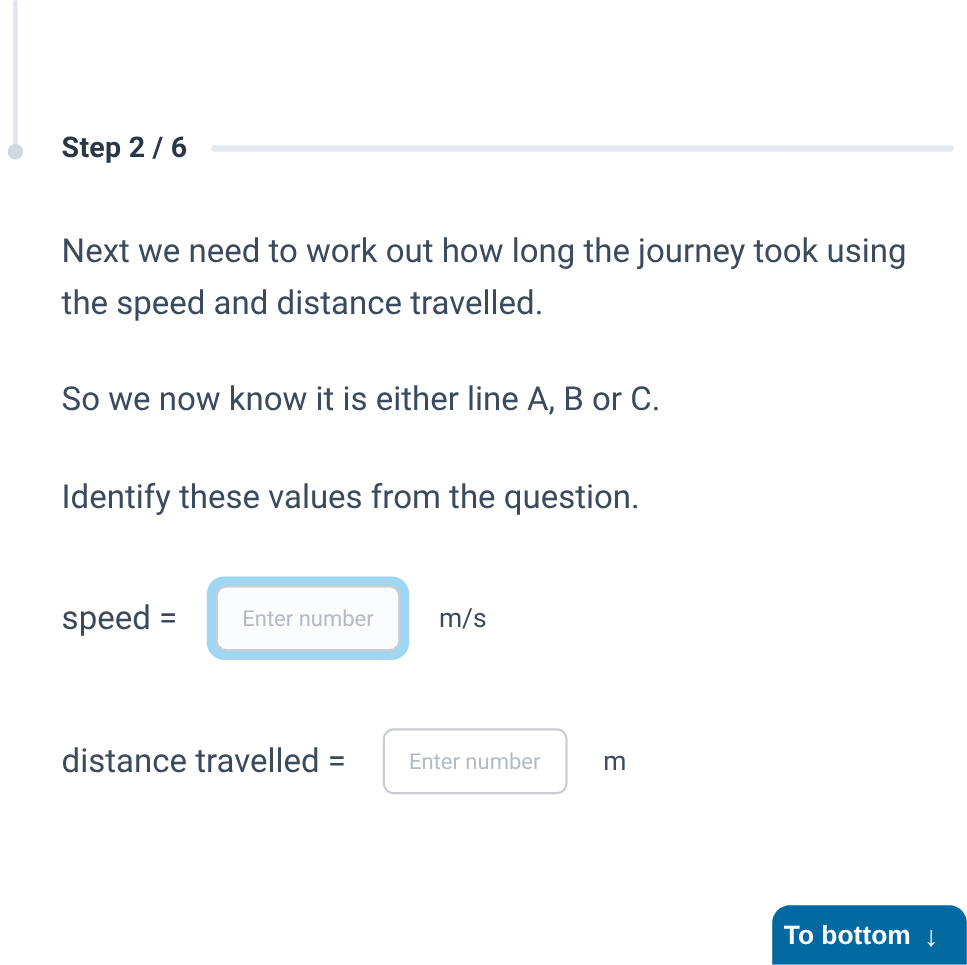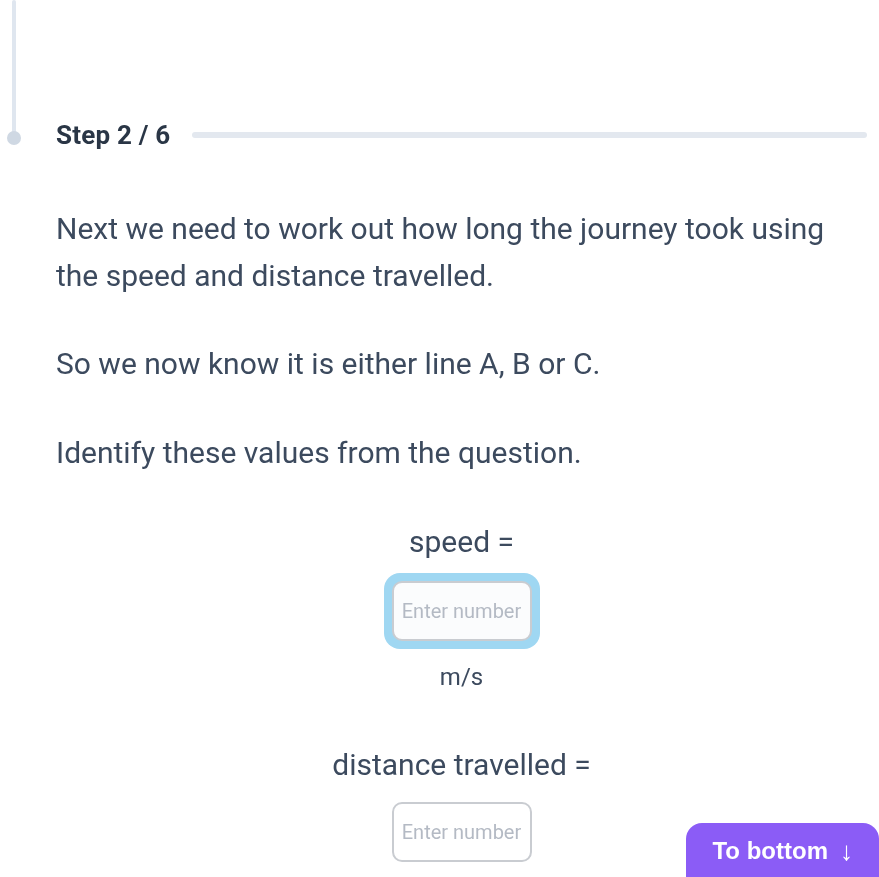--- a/index.html
+++ b/index.html
@@ -56,40 +56,39 @@
       font-size: 30px;
       line-height: 1.55;
       color: #3c4a5e;
       font-weight: 400;
     }
     .para { margin-bottom: 42px; }
     .para:last-of-type { margin-bottom: 48px; }
     .field-row {
       display: flex;
       align-items: center;
-      gap: 14px;
+      gap: 27px;
       margin-bottom: 56px;
-      flex-direction: column;
     }
     .field-label {
       font-size: 30px;
       color: #3c4a5e;
     }
     .input-wrap {
       display: inline-flex;
       align-items: center;
       padding: 6px;
       border-radius: 16px;
     }
     .input-wrap.focused {
       background: #9fd7f2;
       padding: 8px;
     }
     .num-input {
-      width: 140px;
+      width: 168px;
       height: 60px;
       border: 2px solid #c9ccd1;
       border-radius: 10px;
       font-size: 20px;
       text-align: center;
       color: #3c4a5e;
       background: #ffffff;
       outline: none;
       font-family: inherit;
     }
@@ -105,25 +104,25 @@
       font-size: 24px;
       color: #3c4a5e;
     }
     .to-bottom {
       position: absolute;
       right: 0;
       bottom: 0;
       display: inline-flex;
       align-items: center;
       gap: 12px;
-      background: #8b5cf6;
+      background: #0369a1;
       color: #ffffff;
       font-size: 24px;
       font-weight: 600;
-      padding: 14px 26px 12px 26px;
+      padding: 14px 26px 12px 10px;
       border-top-left-radius: 16px;
       border-top-right-radius: 16px;
       border: none;
       cursor: pointer;
     }
     .arrow-down {
       display: inline-block;
       font-size: 26px;
       line-height: 1;
     }

